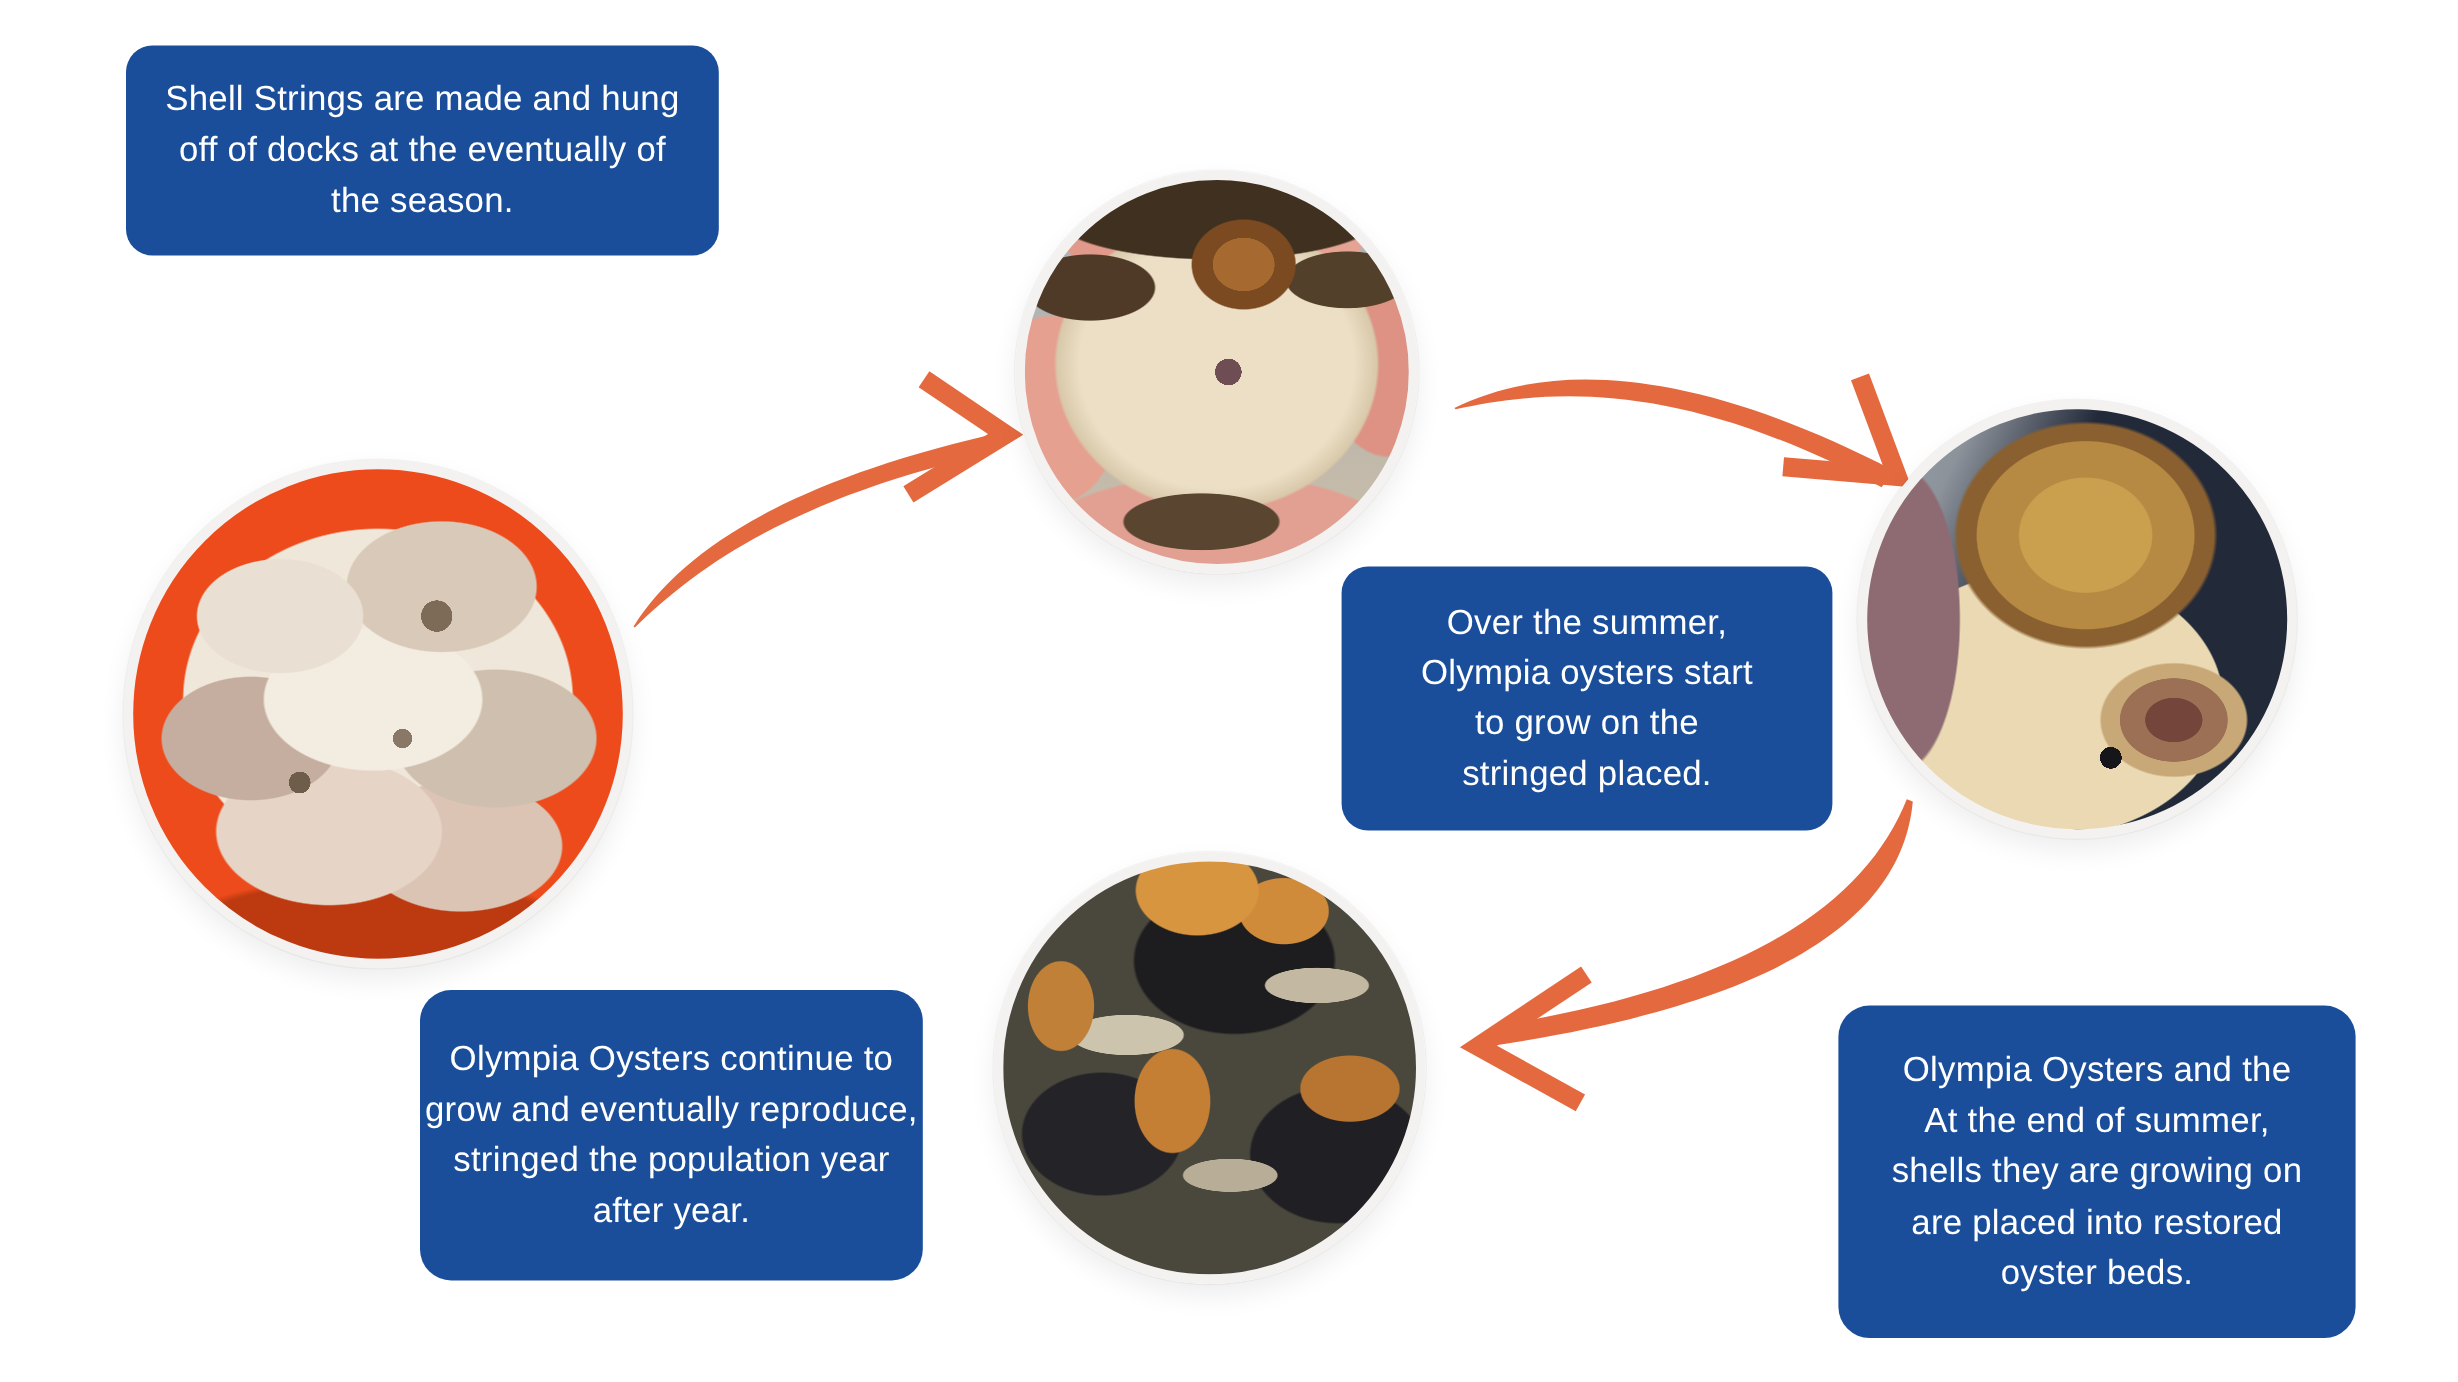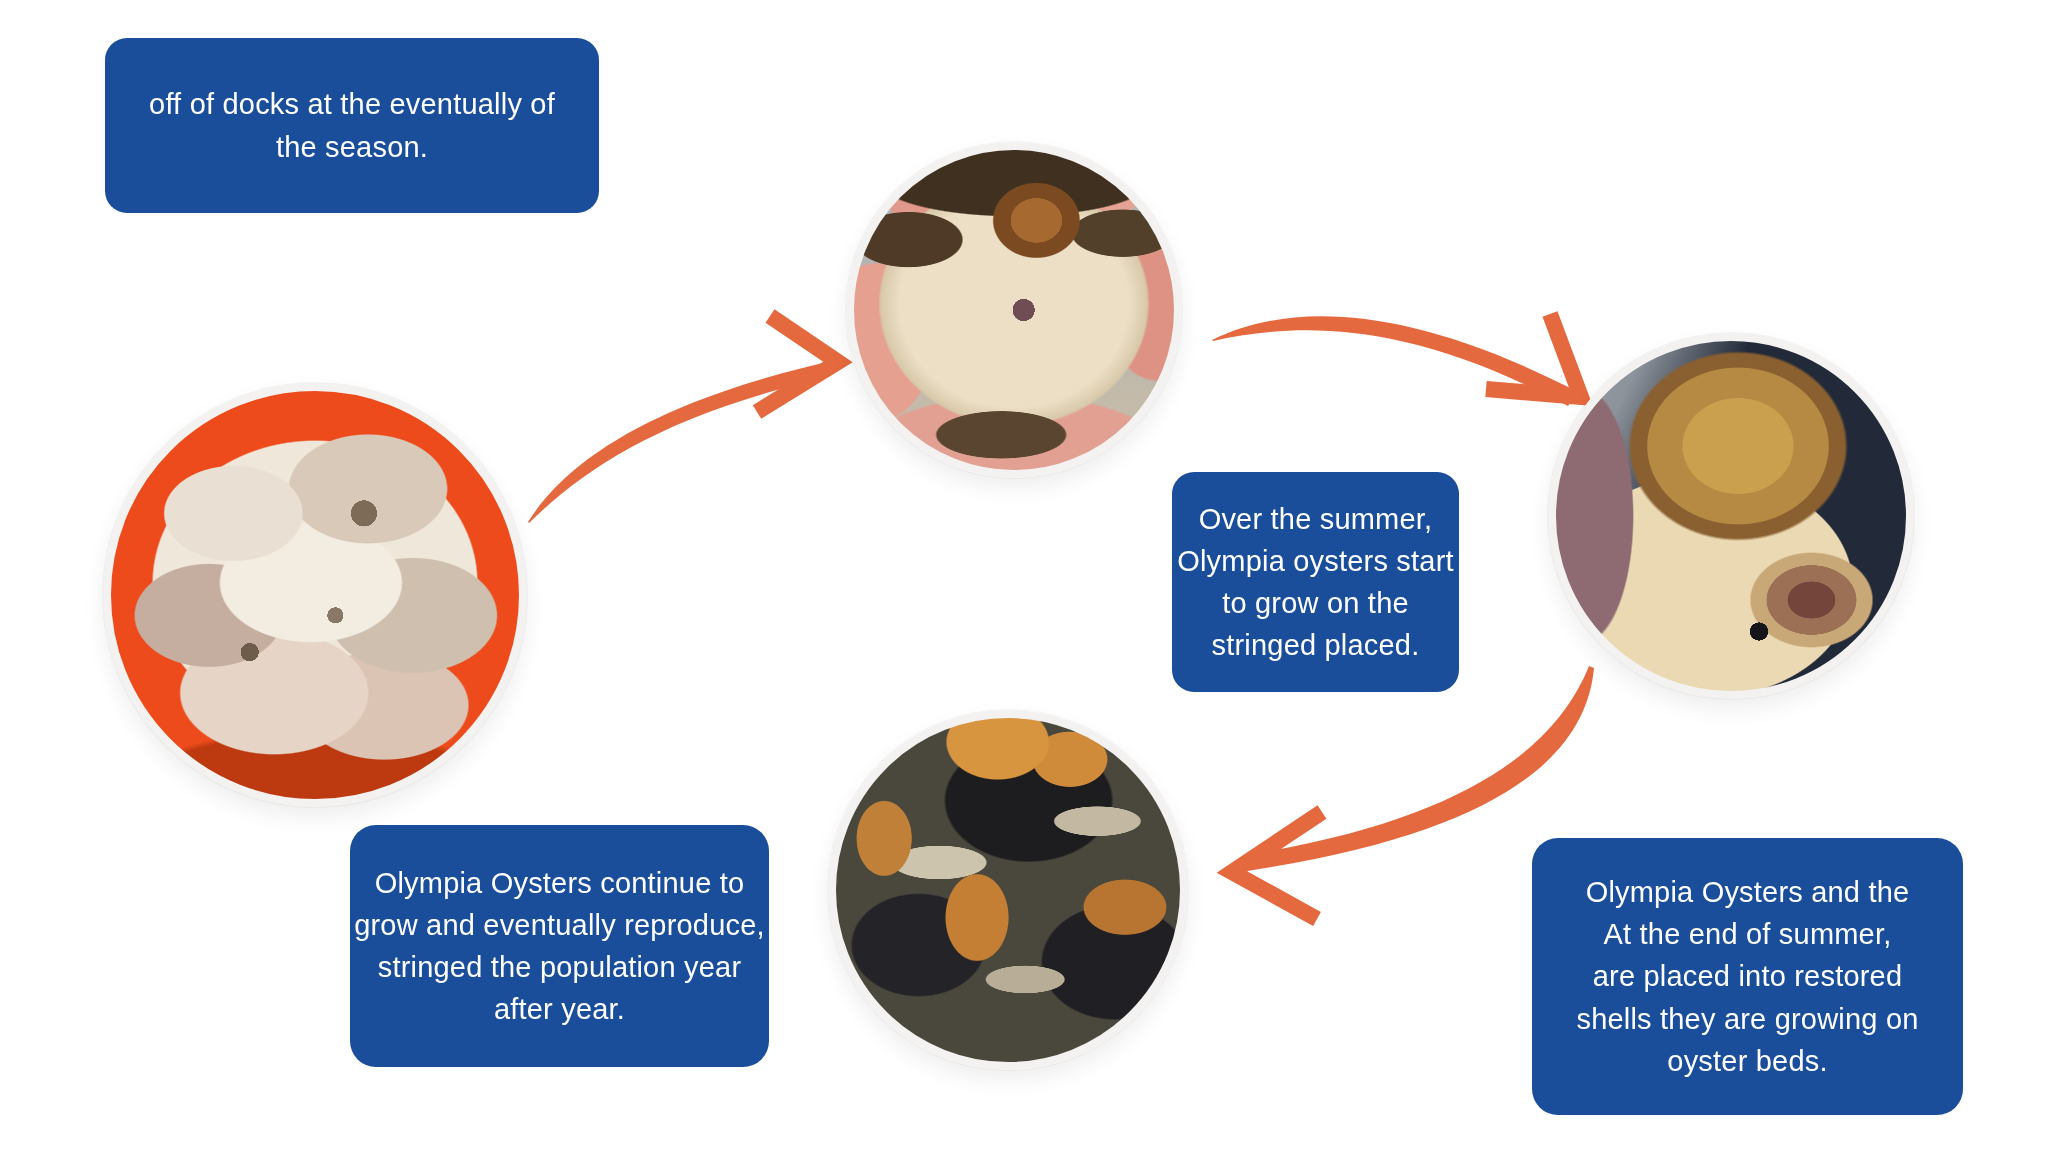--- a/index.html
+++ b/index.html
@@ -35,21 +35,21 @@
     flex-direction: column;
     justify-content: center;
     align-items: center;
     text-align: center;
     font-size: 29px;
     line-height: 1.45;
     letter-spacing: 0.2px;
   }
   .box .line { white-space: nowrap; }
   .box-shell-strings   { left: 105px; top: 38px;  width: 494px; height: 175px; }
-  .box-summer-growth   { left: 1172px; top: 472px; width: 287px; height: 220px; }
+  .box-summer-growth   { left: 1118px; top: 472px; width: 409px; height: 220px; }
   .box-end-of-summer   { left: 1532px; top: 838px; width: 431px; height: 277px; border-radius: 26px; }
   .box-reproduce       { left: 350px;  top: 825px; width: 419px; height: 242px; border-radius: 26px; }
   
   .photo {
     position: absolute;
     border-radius: 50%;
     box-sizing: border-box;
     border: 8px solid #f3f2f0;
     box-shadow: 0 0 0 1px rgba(0,0,0,0.04), 0 10px 22px rgba(0,0,0,0.07);
   }
@@ -129,36 +129,37 @@
       <path class="arrow-fill" d="M1212,340 C1285,304 1400,300 1578,392 L1568,406 C1400,316 1292,324 1213,341 Z"></path>
       <path class="arrow-stroke" d="M1550,314 L1581,397 L1486,389"></path>
     </g>
     <g>
       <path class="arrow-fill" d="M1594,668 C1586,756 1500,834 1240,872 L1246,855 C1465,820 1556,748 1589,666 Z"></path>
       <path class="arrow-stroke" d="M1322,812 L1232,872 L1317,919"></path>
     </g>
   </svg>
 
   <div class="box box-shell-strings">
+    <div class="line">Shell Strings are made and hung</div>
     <div class="line">off of docks at the eventually of</div>
     <div class="line">the season.</div>
   </div>
 
   <div class="box box-summer-growth">
     <div class="line">Over the summer,</div>
     <div class="line">Olympia oysters start</div>
     <div class="line">to grow on the</div>
     <div class="line">stringed placed.</div>
   </div>
 
   <div class="box box-end-of-summer">
     <div class="line">Olympia Oysters and the</div>
     <div class="line">At the end of summer,</div>
+    <div class="line">shells they are growing on</div>
     <div class="line">are placed into restored</div>
-    <div class="line">shells they are growing on</div>
     <div class="line">oyster beds.</div>
   </div>
 
   <div class="box box-reproduce">
     <div class="line">Olympia Oysters continue to</div>
     <div class="line">grow and eventually reproduce,</div>
     <div class="line">stringed the population year</div>
     <div class="line">after year.</div>
   </div>
 

